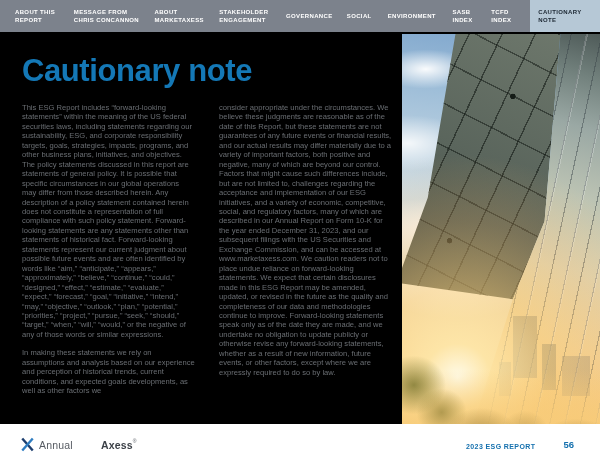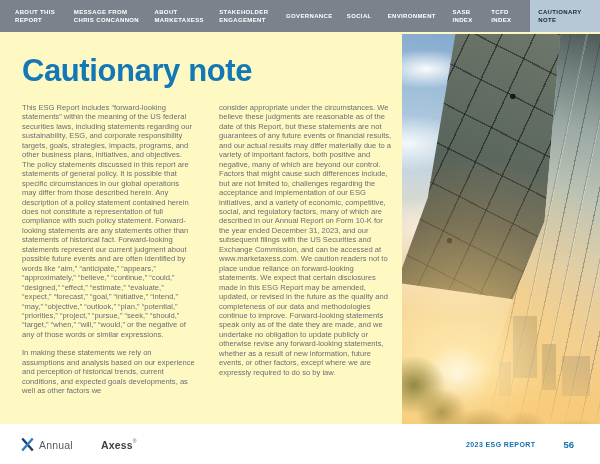--- a/index.html
+++ b/index.html
@@ -1,18 +1,18 @@
 <!DOCTYPE html>
 <html style="--accent-blue: #1478b6; --nav-bg: #7c828c; --nav-text: #ffffff; --nav-active-bg: #b6c8d6; --nav-active-text: #1a2530; --body-text: #6a6e73; --footer-blue: #1470ae;"><head>
 <meta charset="utf-8">
 <style>
   * { box-sizing: border-box; margin: 0; padding: 0; }
   html,body { background:#ffffff; }
   body { font-family: "Liberation Sans", sans-serif; }
-  .page { position:relative; width:600px; height:464px; background:#fef9c3; overflow:hidden; }
+  .page { position:relative; width:600px; height:464px; background:#000000; overflow:hidden; }
 
   
   .topnav {
     height:32px; background: var(--nav-bg, #7c828c);
     display:flex; align-items:center; gap:13px; padding-left:15px;
   }
   .tab {
     font-size:6px; font-weight:bold; letter-spacing:.35px; line-height:1.4;
     color: var(--nav-text, #ffffff); text-transform:uppercase; cursor:pointer;
   }
@@ -91,21 +91,21 @@
     linear-gradient(0deg, rgba(247,203,120,.85) 0%, rgba(247,203,120,0) 14%);
   }
 
   
   .footer { height:40px; display:flex; align-items:center; padding:0 26px 0 20px; background:#fff; }
   .brand { display:flex; align-items:center; gap:4px; }
   .brand svg { display:block; }
   .brand-name { font-size:10.5px; color:#565b62; letter-spacing:.2px; }
   .brand-name b { color:#3b4047;padding-left:28px; }
   .brand-reg { font-size:5px; color:#565b62; vertical-align:6px; }
-  .page-info { margin-left:auto; display:flex; align-items:center; }
+  .page-info { margin-left:auto; display:flex; align-items:flex-end; }
   .report-label { font-size:7px; font-weight:bold; letter-spacing:.4px; color: var(--footer-blue, #1470ae); }
   .page-number { font-size:9.5px; font-weight:bold; color: var(--footer-blue, #1470ae); margin-left:28px; }
 </style>
 </head>
 <body>
 
 <div class="page">
 
   <nav class="topnav">
     <div class="tab t1">ABOUT THIS REPORT</div>

